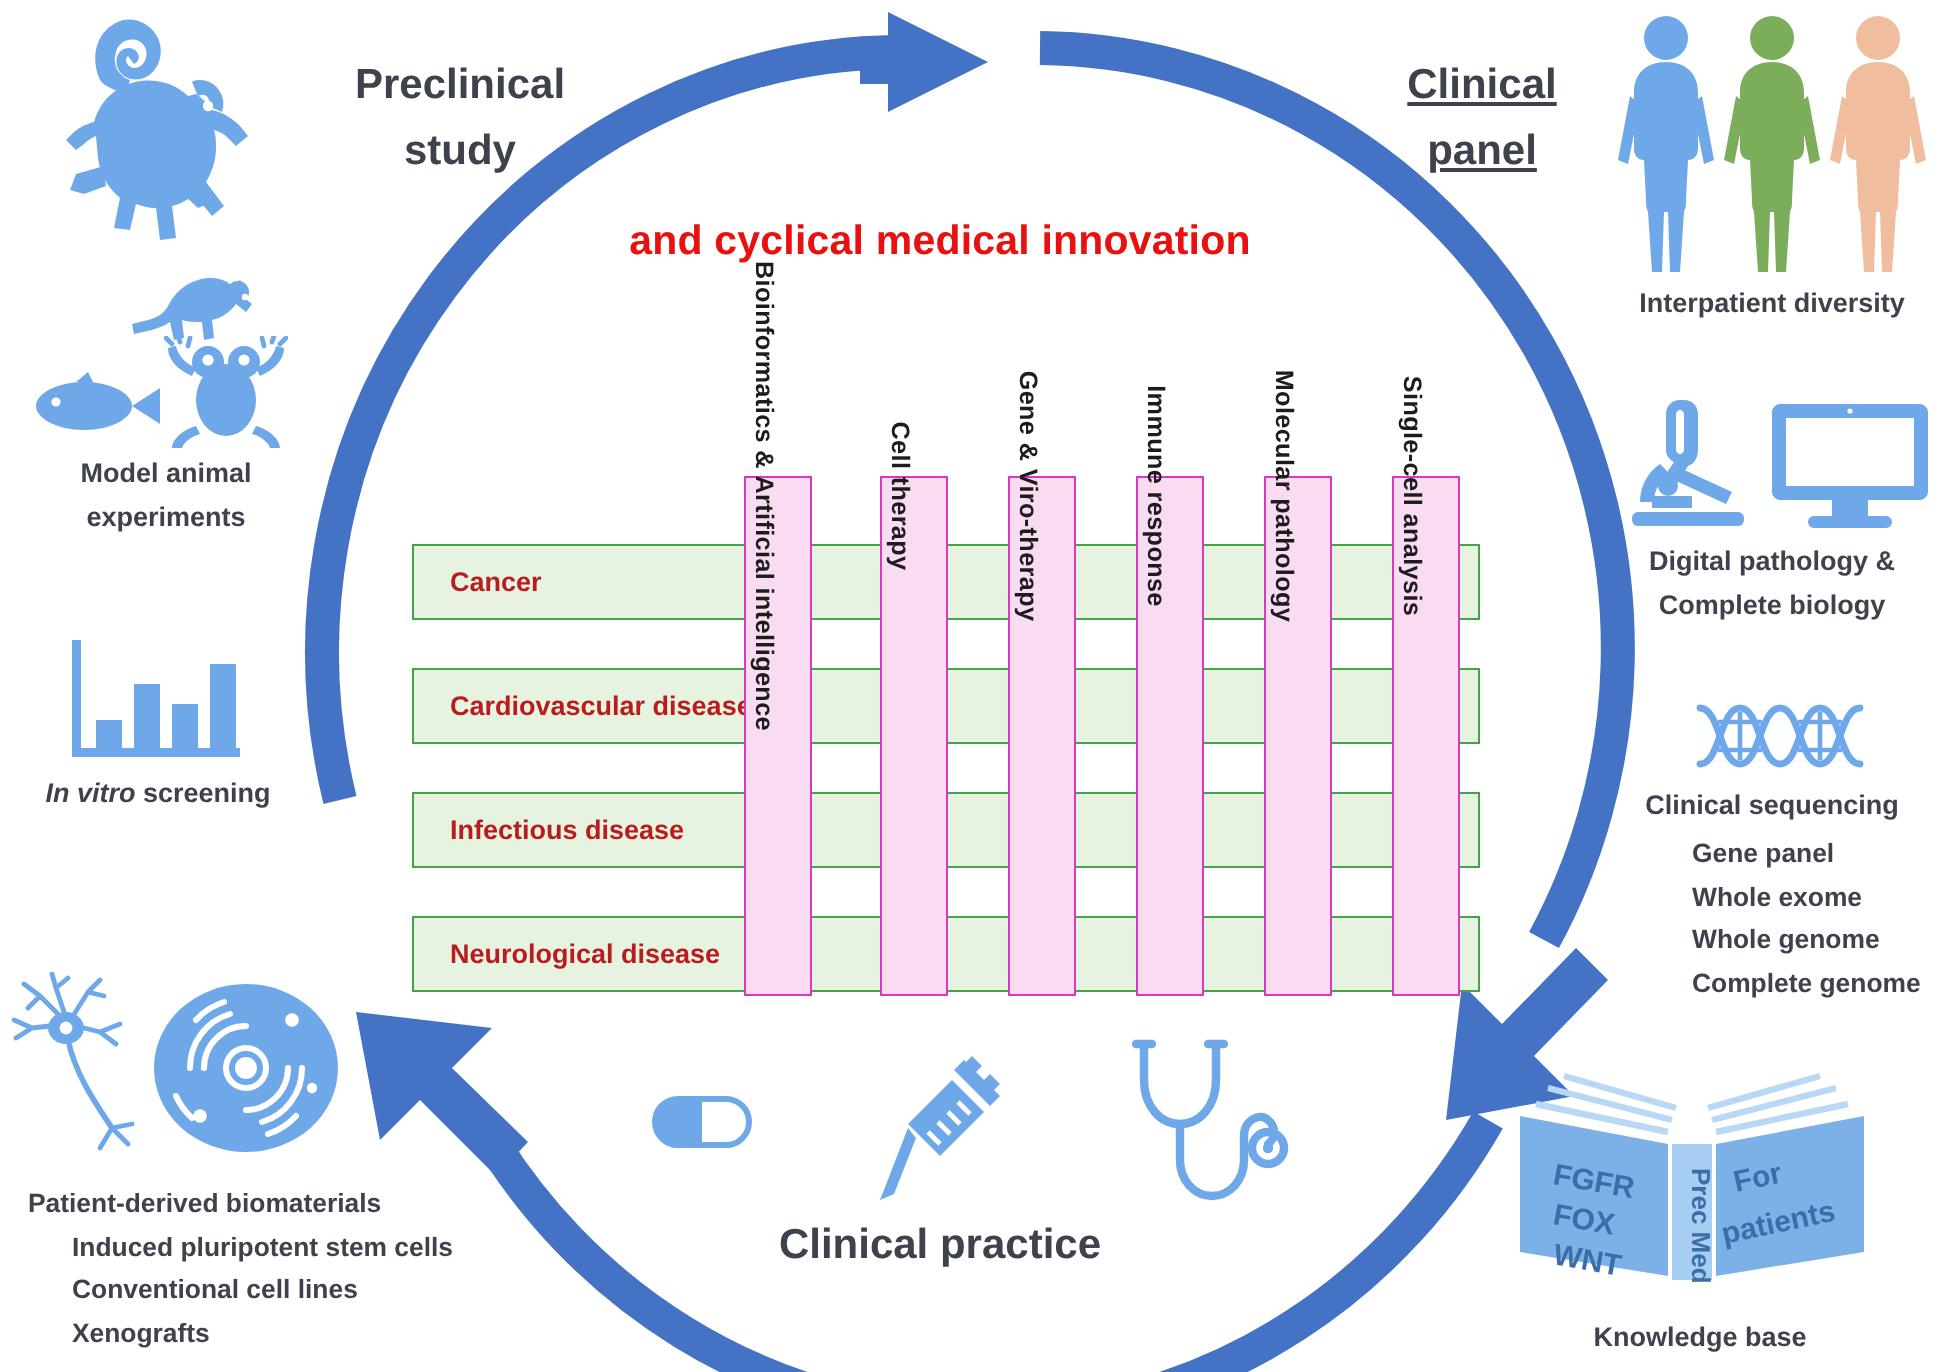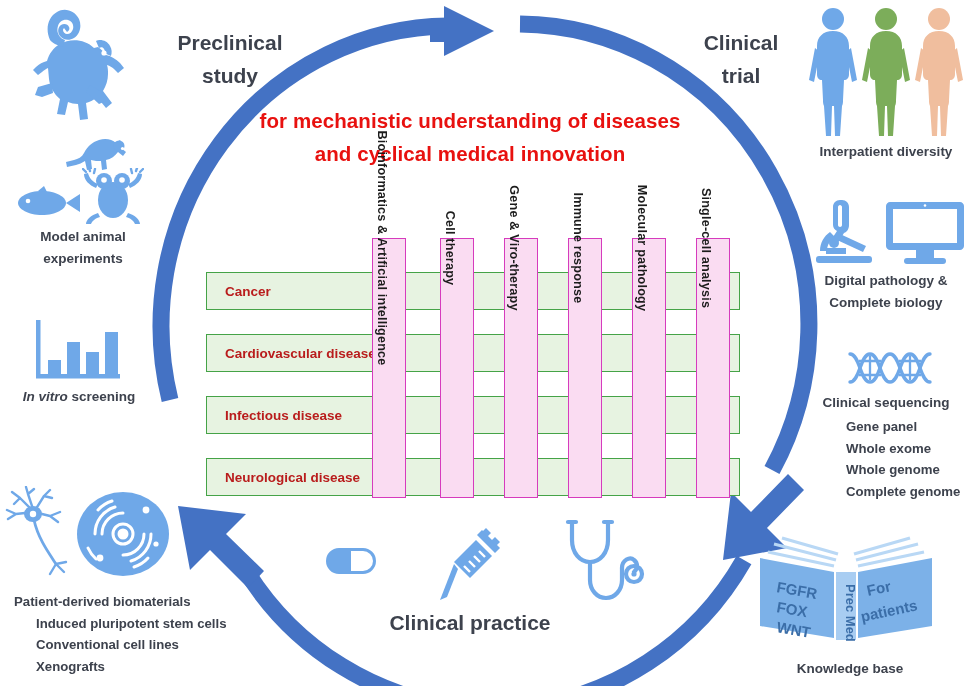--- a/index.html
+++ b/index.html
@@ -24,21 +24,21 @@
     line-height:33px;letter-spacing:.1px;
   }
   #title div{white-space:nowrap;}
 
   
   .stage-label{
     position:absolute;color:#3d424d;font-weight:bold;font-size:21px;
     line-height:33px;text-align:center;
   }
   #lbl-preclinical{left:140px;top:26px;width:180px;}
-  #lbl-clinicaltrial{left:666px;top:26px;width:150px;}
+  #lbl-clinicaltrial{left:666px;top:26px;width:150px;text-decoration:underline;}
   #lbl-practice{left:355px;top:606px;width:230px;}
 
   
   .cap{
     position:absolute;color:#3d424d;font-weight:bold;font-size:13.5px;
     line-height:22px;text-align:center;
   }
   .sub-list{
     position:absolute;color:#3d424d;font-weight:bold;font-size:13.2px;
     line-height:21.5px;text-align:left;
@@ -93,31 +93,30 @@
       <path d="M 723 560 L 731 492 L 751 512 L 788 474 L 804 490 L 767 528 L 787 548 Z" fill="#4472c4"></path>
 
       <path d="M 744 560
                A 292 300 0 0 1 243 566" fill="none" stroke="#4472c4" stroke-width="17" stroke-linecap="butt"></path>
 
       <path d="M 178 506 L 246 514 L 226 534 L 264 571 L 248 588 L 210 550 L 190 570 Z" fill="#4472c4"></path>
     </g>
   </svg>
 
   <div id="title">
-    <div>for mechanistic understanding of diseases</div>
     <div>and cyclical medical innovation</div>
   </div>
 
   <div id="lbl-preclinical" class="stage-label">
     <div>Preclinical</div>
     <div>study</div>
   </div>
   <div id="lbl-clinicaltrial" class="stage-label">
     <div>Clinical</div>
-    <div>trial</div>
+    <div>panel</div>
   </div>
   <div id="lbl-practice" class="stage-label">Clinical practice</div>
 
   <div class="abs" style="left:12px;top:8px;">
     <svg class="icon-svg" width="118" height="116" viewBox="0 0 118 116">
       <g fill="#6fa8e8">
         <path d="M82 40c-9-9-24-10-34-4-7 4-11 10-13 17-4 1-8 3-11 6l-3 3 5 5 4-3c2-2 4-3 6-4l1 11c1 8 5 15 11 20l-3 15 8 1 3-13c3 1 6 2 10 2l2 16 8-1-2-16c4-1 8-3 11-6l9 11 6-5-9-12c3-5 5-11 5-17 0-3 0-6-1-9 3 1 5 2 7 4l4 4 6-5-4-5c-4-4-9-7-14-8-2-3-5-6-8-8z"></path>
         <path d="M88 32c4 0 8 2 10 6 2 3 2 7 1 10l-7-3c1-1 1-3 0-4-1-2-3-2-5-1l-3-7c1-1 3-1 4-1z"></path>
         <circle cx="92" cy="45" r="2.6" fill="#ffffff"></circle>
         <path d="M38 32c-5-11-2-23 7-28 8-5 18-1 22 7 3 7 1 15-5 19-5 3-11 2-14-2-3-4-2-9 1-11 3-2 7-1 8 2 1 2 0 4-2 5l-3-4c0 0-1 1-1 2 0 2 2 4 4 4 3 0 5-2 6-5 1-4-1-8-5-9-5-1-9 2-10 6-2 6 1 12 7 14l-2 7c-6-2-11-4-13-7z"></path>

